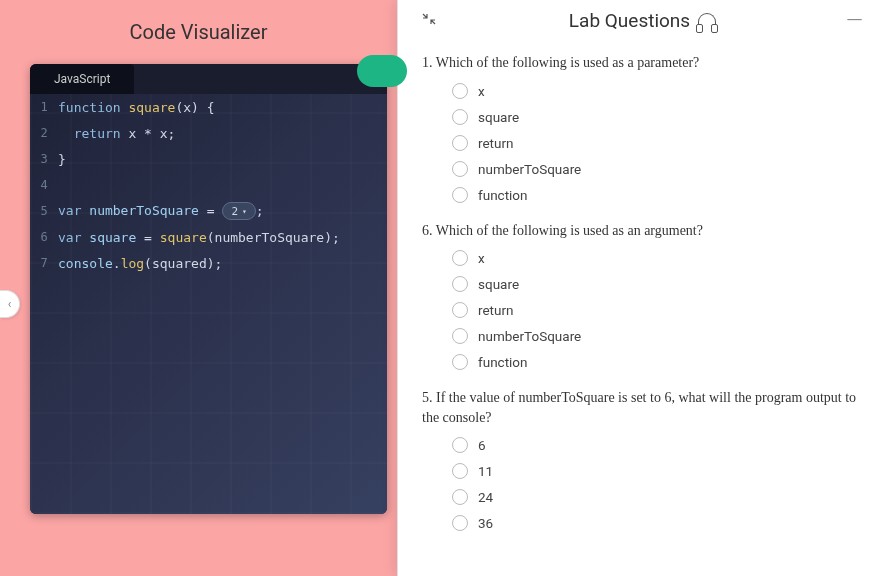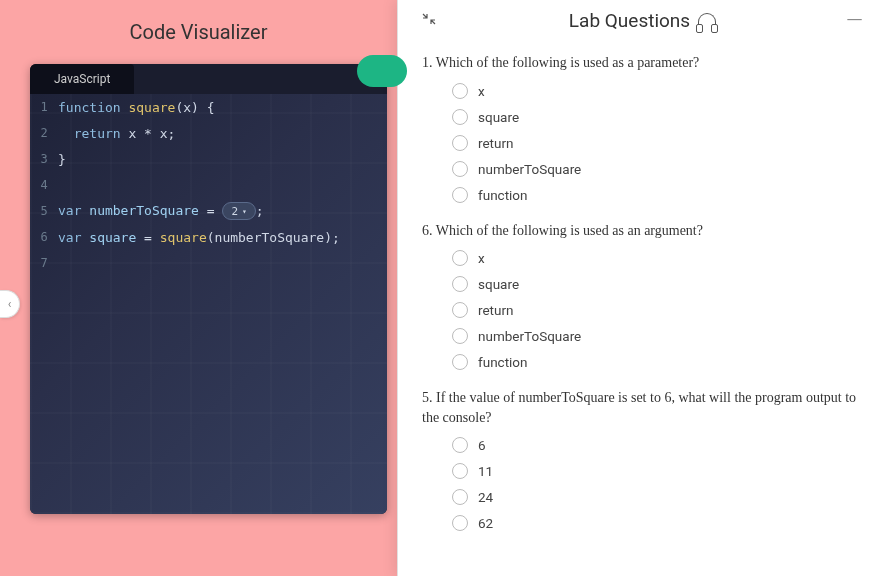--- a/index.html
+++ b/index.html
@@ -245,20 +245,21 @@
           <div class="code-line">
             <div class="gutter">5</div>
             <div class="code-content"><span class="kw">var</span> <span class="ident">numberToSquare</span> <span class="plain">=</span> <span class="pill">2<span class="caret">▾</span></span><span class="plain">;</span></div>
           </div>
           <div class="code-line">
             <div class="gutter">6</div>
             <div class="code-content"><span class="kw">var</span> <span class="ident">square</span> <span class="plain">=</span> <span class="fn">square</span><span class="plain">(numberToSquare);</span></div>
           </div>
           <div class="code-line">
             <div class="gutter">7</div>
+            <div class="code-content"><span class="ident">console</span><span class="plain">.</span><span class="fn">log</span><span class="plain">(squared);</span></div>
           </div>
         </div>
     </div>
   </div>
 </div>
 
 <div class="right-panel">
   <div class="right-header">
     <div class="collapse-icon">
       <svg width="14" height="14" viewBox="0 0 14 14">
@@ -333,18 +334,18 @@
           <div class="option">
             <div class="radio"></div>
             <span>11</span>
           </div>
           <div class="option">
             <div class="radio"></div>
             <span>24</span>
           </div>
           <div class="option">
             <div class="radio"></div>
-            <span>62</span>
+            <span>36</span>
           </div>
         </div>
       </div>
     </div>
 </div>
 
 </body></html>

